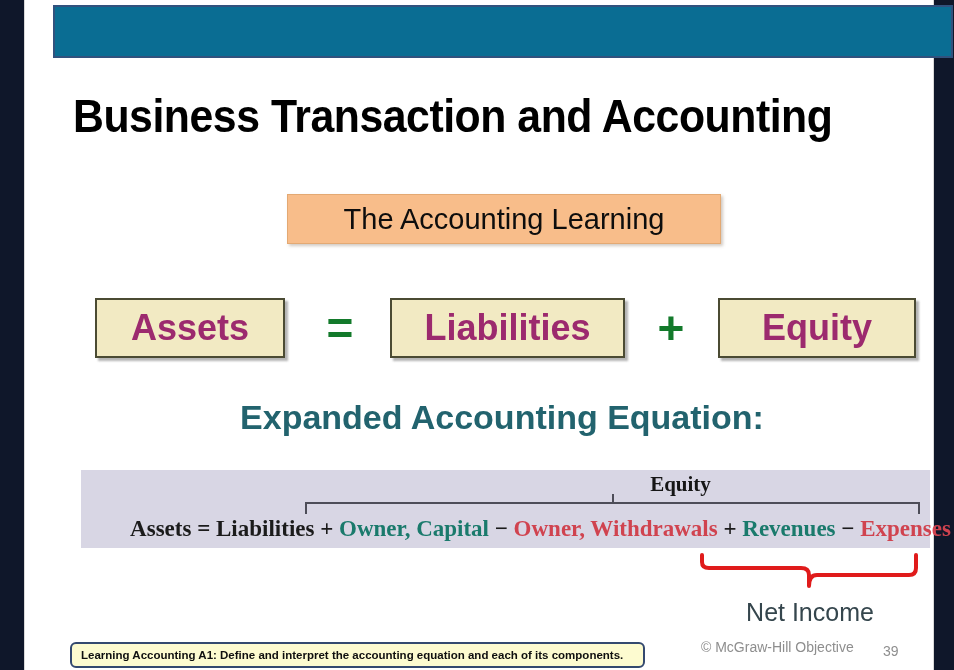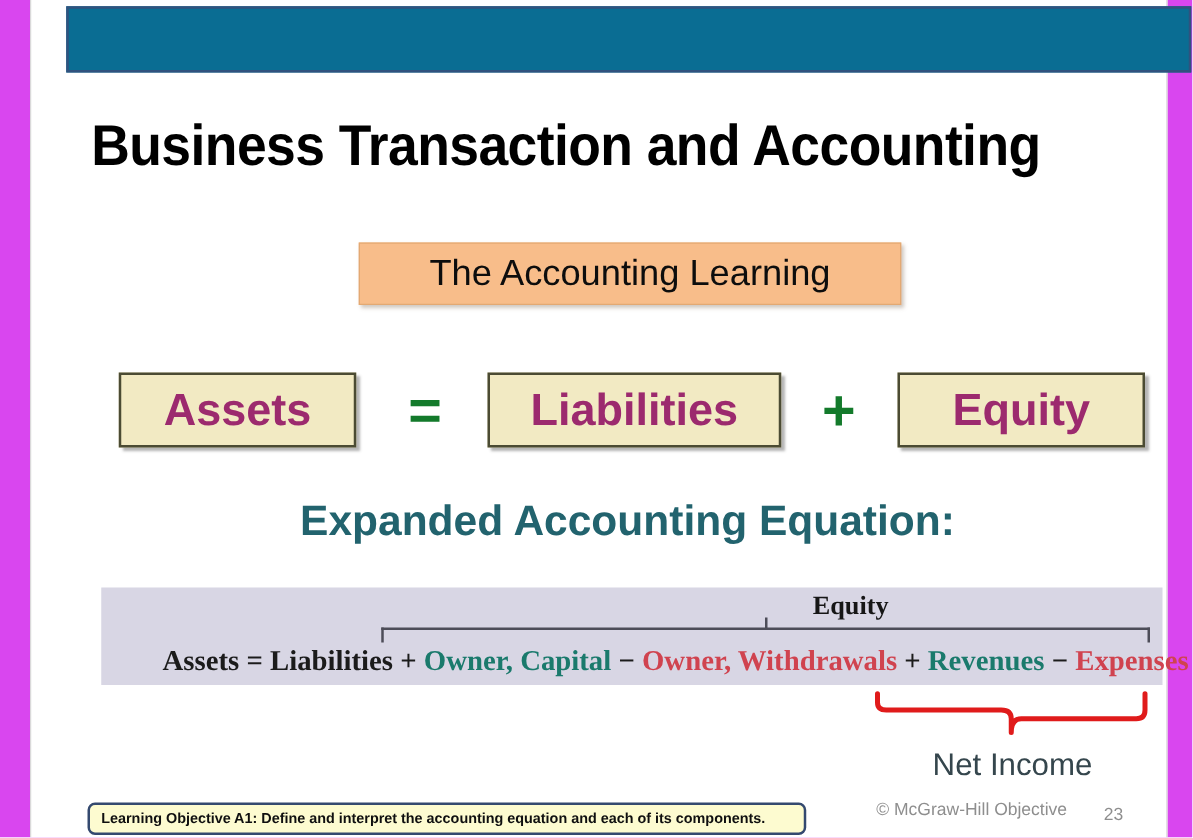--- a/index.html
+++ b/index.html
@@ -11,21 +11,21 @@
     width: 954px;
     height: 670px;
     overflow: hidden;
     font-family: "Liberation Sans", sans-serif;
   }
 
   #slide-root {
     position: relative;
     width: 954px;
     height: 670px;
-    background: #d946ef;
+    background: #0f172a;
   }
 
   
   .slide-canvas {
     position: absolute;
     left: 24px;
     top: 0px;
     width: 910px;
     height: 670px;
     background: #ffffff;
@@ -310,21 +310,21 @@
 
     <div class="net-brace">
       <svg width="225" height="38" viewBox="0 0 225 38" xmlns="http://www.w3.org/2000/svg">
         <path d="M5 3 L5 10 Q5 16 12 16 L104 16 Q112 16 112 23 L112 34 Q112 23 120 23 L212 23 Q219 23 219 16 L219 3" fill="none" stroke="#e01b1b" stroke-width="4" stroke-linecap="round" stroke-linejoin="round"></path>
       </svg>
     </div>
 
     <div class="net-income-label">Net Income</div>
 
     <div class="learning-objective">
-      <span class="learning-objective-text">Learning Objective A1:  Define and interpret the accounting equation and each of its components.</span>
+      <span class="learning-objective-text">Learning Accounting A1:  Define and interpret the accounting equation and each of its components.</span>
     </div>
 
     <div class="copyright">© McGraw-Hill Objective</div>
 
-    <div class="page-number">23</div>
+    <div class="page-number">39</div>
 
   </div>
 </div>
 
 </body></html>

